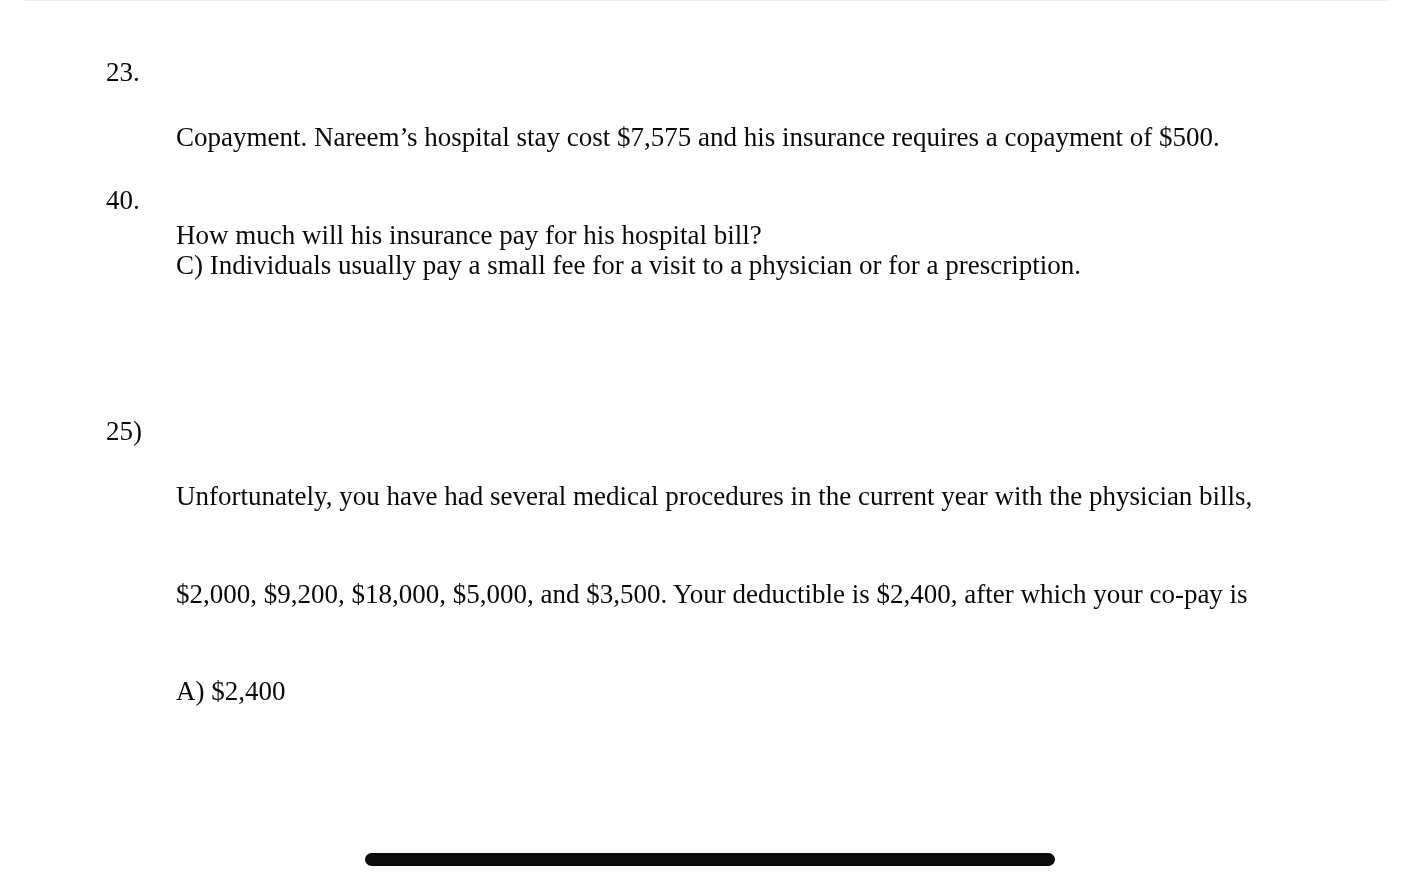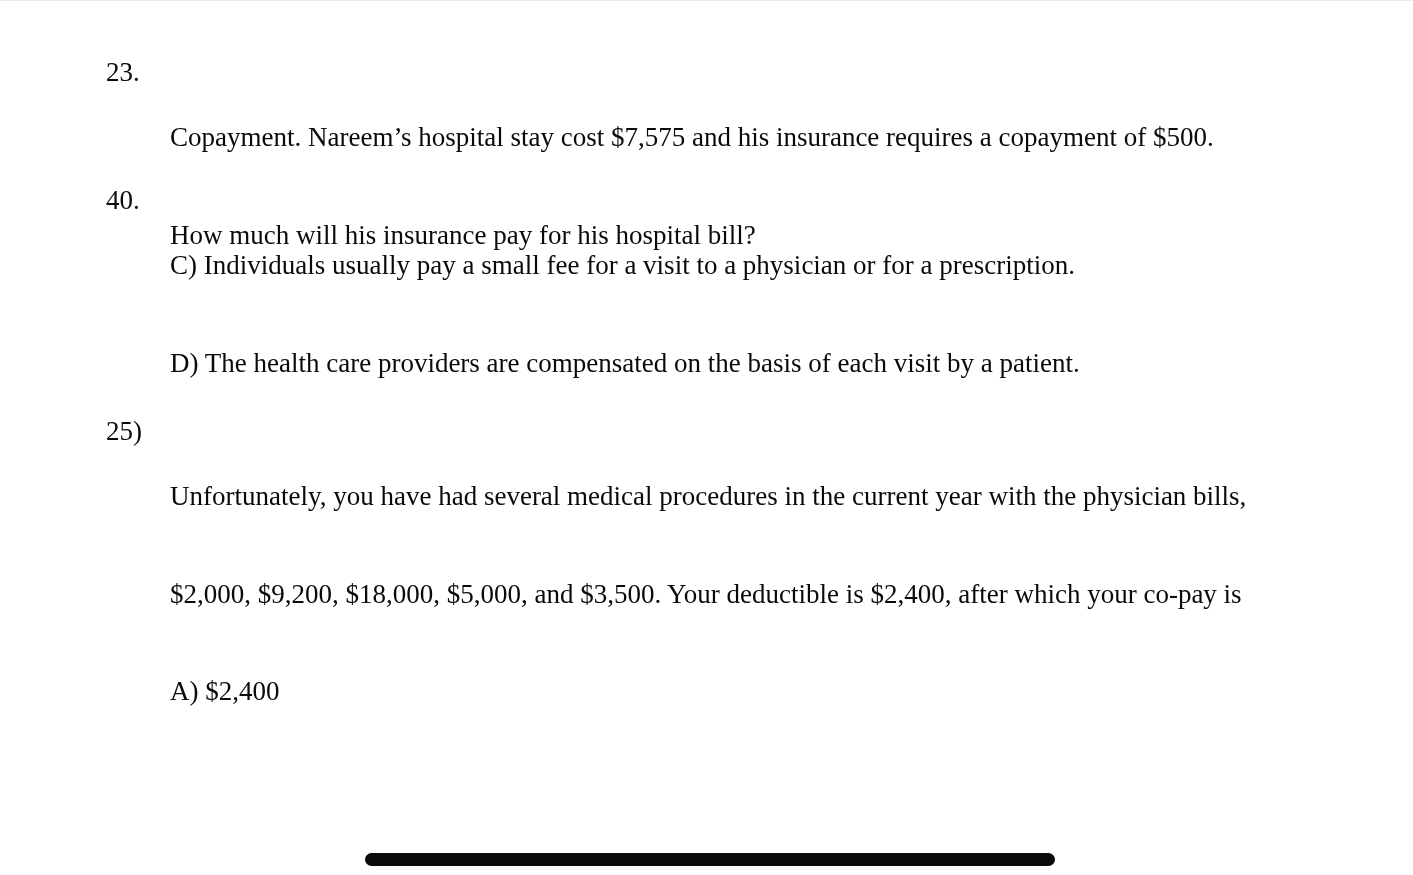--- a/index.html
+++ b/index.html
@@ -7,40 +7,41 @@
   .page {
     position: relative;
     width: 1413px;
     height: 875px;
     background: #ffffff;
     overflow: hidden;
     font-family: "Liberation Serif", "DejaVu Serif", serif;
     font-size: 27px;
     line-height: 32.5px;
     color: #0a0a0a;
+    border-radius: 30px;
   }
   .top-edge {
     position: absolute;
     left: 0; top: 0;
     width: 100%; height: 1px;
     background: #ececec;
   }
   .question {
     position: absolute;
     left: 106px;
     display: flex;
     align-items: flex-start;
   }
   .qnum {
     display: inline-block;
     width: 64px;
     flex: 0 0 64px;
     white-space: pre;
   }
-  .qbody { white-space: pre; }
+  .qbody { white-space: pre; margin-left: 6px; }
   .line { white-space: pre; }
   .bold-sans {
     font-family: "Liberation Sans", "DejaVu Sans", sans-serif;
     font-weight: 700;
   }
   .divider-bar {
     position: absolute;
     left: 365px;
     top: 853px;
     width: 690px;
@@ -60,21 +61,20 @@
     <div class="qbody">
       <div class="line">Copayment. Nareem’s hospital stay cost $7,575 and his insurance requires a copayment of $500.</div>
       <div class="line">How much will his insurance pay for his hospital bill?</div>
     </div>
   </section>
 
   <section class="question" style="top:184px">
     <span class="qnum">40.</span>
     <div class="qbody">
       <div class="line">C) Individuals usually pay a small fee for a visit to a physician or for a prescription.</div>
-      <div class="line">D) The health care providers are compensated on the basis of each visit by a patient.</div>
     </div>
   </section>
 
   <section class="question" style="top:415px">
     <span class="qnum">25)</span>
     <div class="qbody">
       <div class="line">Unfortunately, you have had several medical procedures in the current year with the physician bills,</div>
       <div class="line">$2,000, $9,200, $18,000, $5,000, and $3,500. Your deductible is $2,400, after which your co-pay is</div>
       <div class="line">A) $2,400</div>
       

